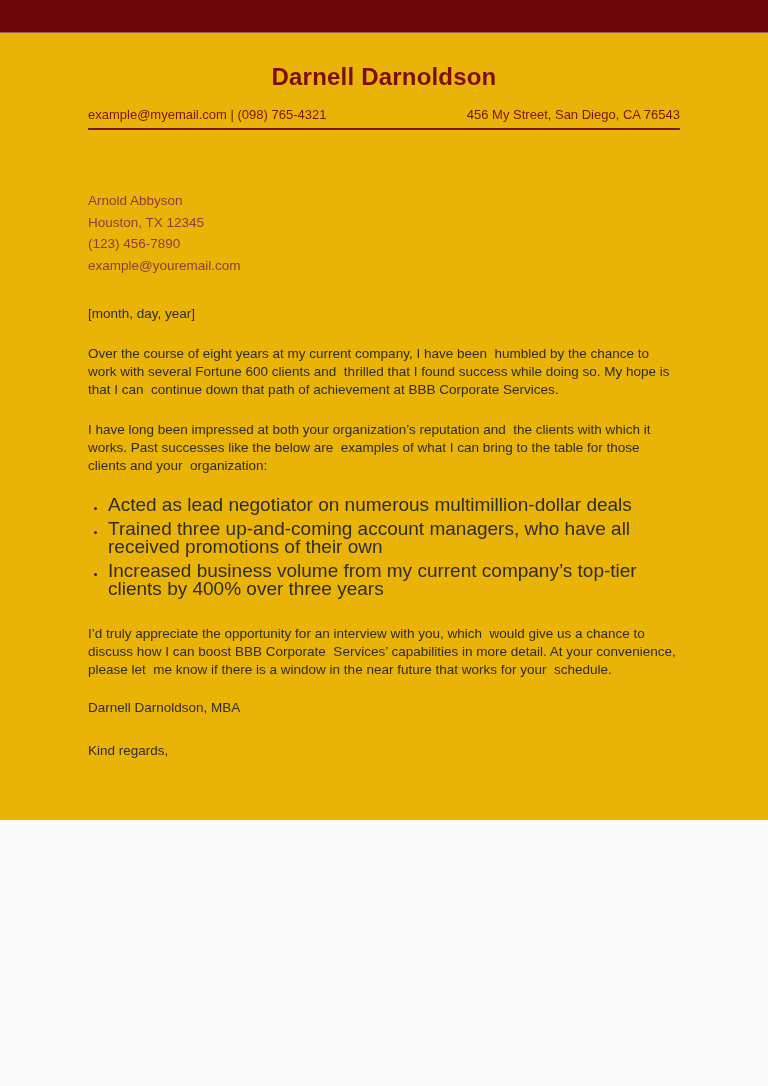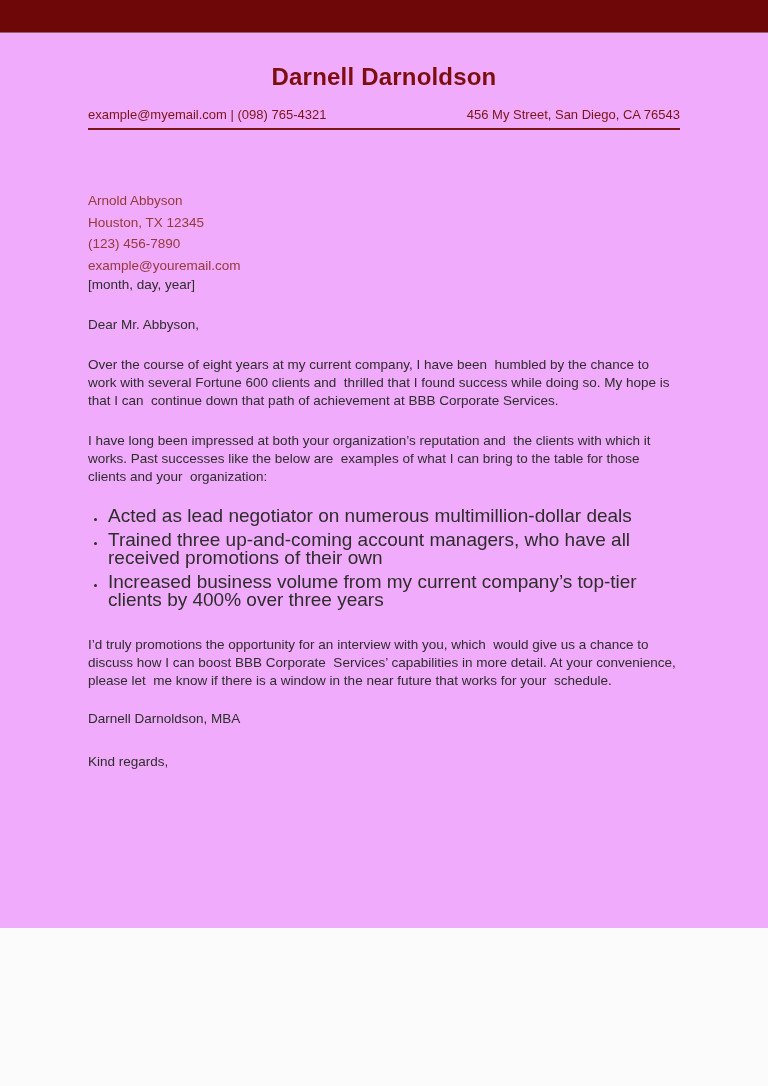--- a/index.html
+++ b/index.html
@@ -7,22 +7,22 @@
   body {
     width: 768px;
     height: 1086px;
     font-family: "Liberation Sans", sans-serif;
     color: #2e2d2c;
     background: #fcfbfb;
     overflow: hidden;
   }
   .page {
     width: 768px;
-    height: 928px;
-    background: #f0abfc;
+    height: 820px;
+    background: #eab308;
     position: relative;
   }
   .topbar {
     width: 100%;
     height: 33px;
     background: #6d0708;
     border-bottom: 1px solid #9b6263;
   }
   .name-heading {
     margin-top: 30px;
@@ -58,21 +58,21 @@
     margin-top: 60px;
     font-size: 13.5px;
     line-height: 21.5px;
     color: #95393b;
   }
   .body-text {
     font-size: 13.5px;
     line-height: 18px;
     color: #2e2d2c;
   }
-  .date-line { }
+  .date-line { margin-top: 29px; }
   .salutation { margin-top: 22px; }
   .para {
     margin-top: 22px;
     white-space: pre-wrap;
   }
   ul.achievements {
     margin-top: 21px;
     padding-left: 19px;
     list-style: disc outside;
   }
@@ -111,33 +111,32 @@
 
     <div class="recipient-block">
       <div>Arnold Abbyson</div>
       <div>Houston, TX 12345</div>
       <div>(123) 456-7890</div>
       <div>example@youremail.com</div>
     </div>
 
     <div class="body-text date-line">[month, day, year]</div>
 
-    <div class="body-text salutation">Dear Mr. Abbyson,</div>
 
     <p class="body-text para">Over the course of eight years at my current company, I have been  humbled by the chance to work with several Fortune 600 clients and  thrilled that I found success while doing so. My hope is that I can  continue down that path of achievement at BBB Corporate Services.</p>
 
     <p class="body-text para">I have long been impressed at both your organization’s reputation and  the clients with which it works. Past successes like the below are  examples of what I can bring to the table for those clients and your  organization:</p>
 
     <ul class="achievements">
       <li>Acted as lead negotiator on numerous multimillion-dollar deals</li>
       <li>Trained three up-and-coming account managers, who have all received promotions of their own</li>
       <li>Increased business volume from my current company’s top-tier clients by 400% over three years</li>
     </ul>
 
-    <p class="body-text para closing-para">I’d truly promotions the opportunity for an interview with you, which  would give us a chance to discuss how I can boost BBB Corporate  Services’ capabilities in more detail. At your convenience, please let  me know if there is a window in the near future that works for your  schedule.</p>
+    <p class="body-text para closing-para">I’d truly appreciate the opportunity for an interview with you, which  would give us a chance to discuss how I can boost BBB Corporate  Services’ capabilities in more detail. At your convenience, please let  me know if there is a window in the near future that works for your  schedule.</p>
 
     <div class="body-text signature">Darnell Darnoldson, MBA</div>
 
     <div class="body-text signoff">Kind regards,</div>
 
   </div>
 
 </div>
 
 </body></html>

